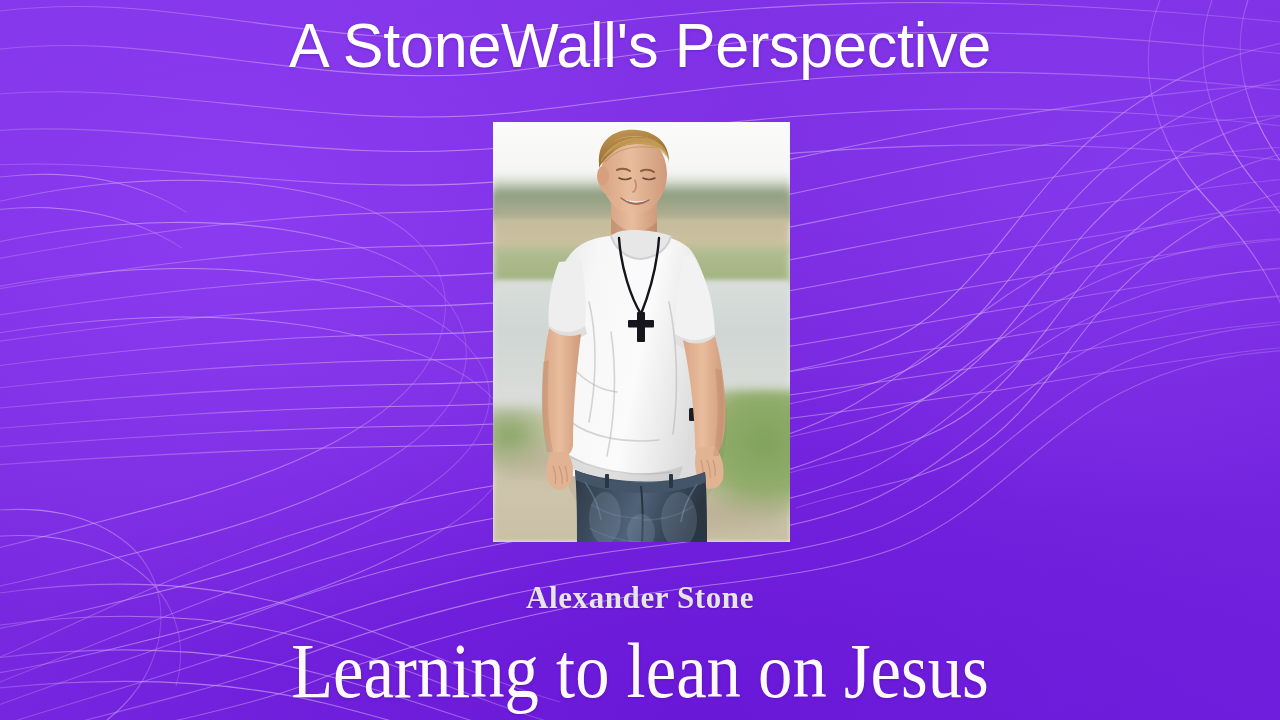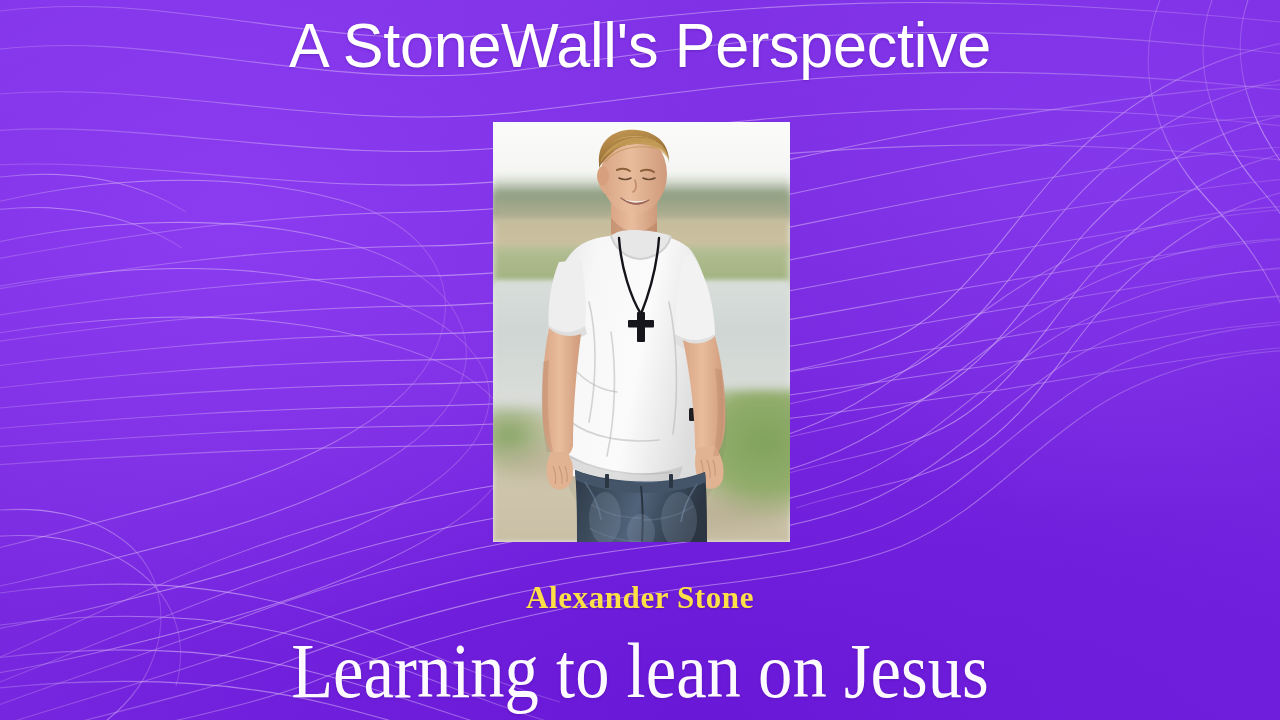--- a/index.html
+++ b/index.html
@@ -105,21 +105,21 @@
   
   .person { position: absolute; left: 0; top: 0; width: 297px; height: 420px; }
   .person svg { display: block; }
 
   
   .name {
     position: absolute;
     left: 0; right: 0;
     top: 580px;
     text-align: center;
-    color: #fde047;
+    color: #e5e5e5;
     font-family: "Liberation Serif", "DejaVu Serif", serif;
     font-weight: 700;
     font-size: 31px;
     letter-spacing: 0.6px;
     text-shadow: 0 1px 2px rgba(60,0,120,0.35);
     white-space: nowrap;
   }
 
   
   .subtitle {

